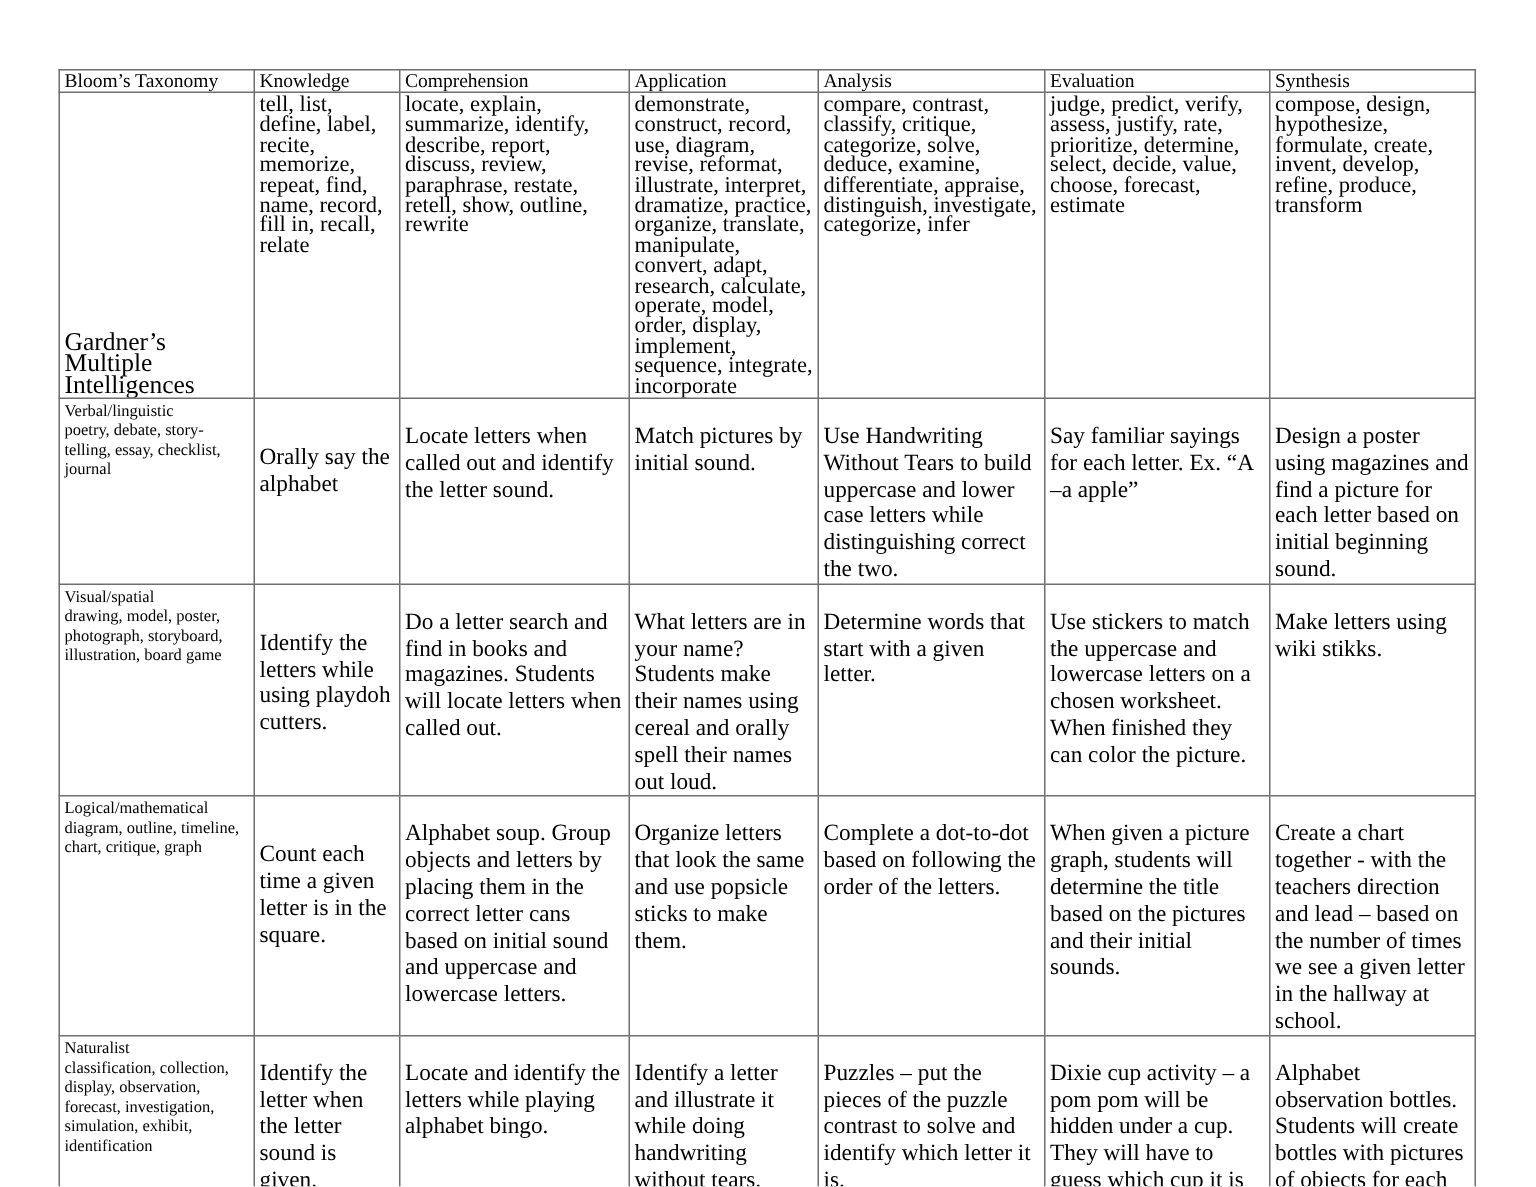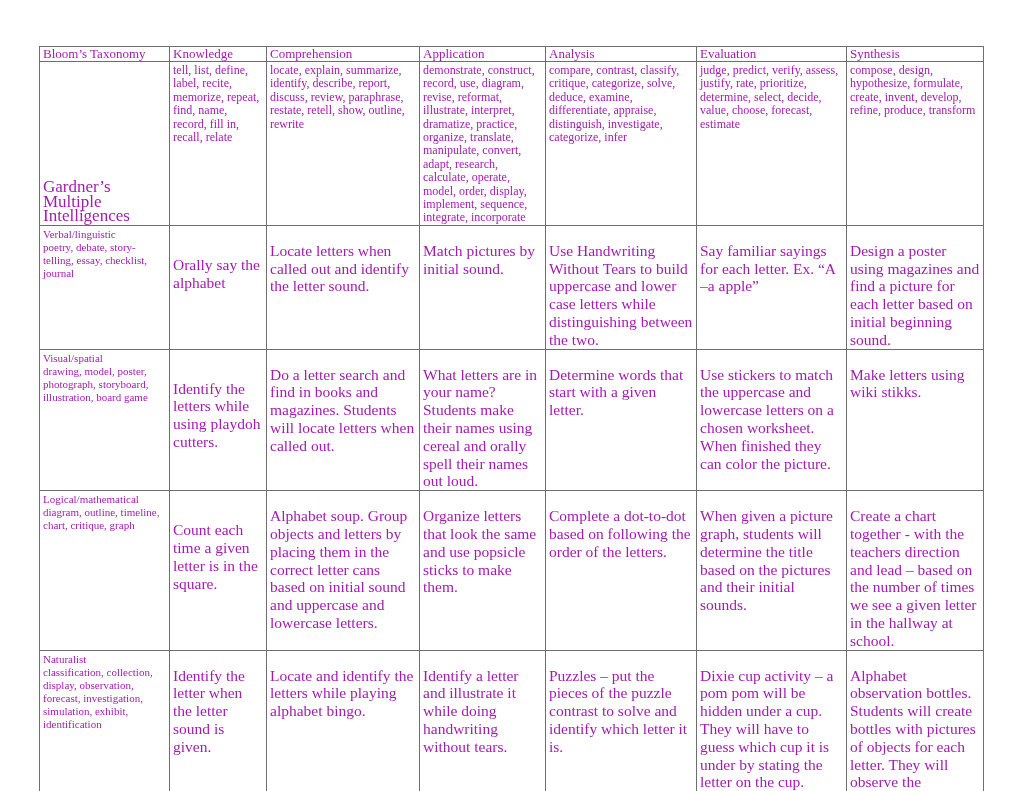--- a/index.html
+++ b/index.html
@@ -1,21 +1,21 @@
 <!DOCTYPE html>
 <html><head>
 <meta charset="utf-8">
 <style>
   html, body { margin: 0; padding: 0; background: #ffffff; }
   .page {
     position: relative;
     width: 1024px;
     height: 791px;
     background: #ffffff;
-    color: #a21caf;
+    color: #000000;
     font-family: "Liberation Serif", serif;
     overflow: hidden;
   }
   table.matrix {
     position: absolute;
     left: 39px;
     top: 46px;
     width: 944px;
     border-collapse: collapse;
     table-layout: fixed;
@@ -29,21 +29,21 @@
     overflow: hidden;
   }
   tr.header-row { height: 15px; }
   .header-row th {
     font-size: 13px;
     line-height: 14px;
     white-space: nowrap;
   }
   tr.verbs-row { height: 161px; }
   td.verbs {
-    font-size: 12px;
+    font-size: 15px;
     line-height: 13.4px;
     padding-top: 2px;
   }
   td.corner-footer {
     vertical-align: bottom;
     font-size: 17px;
     line-height: 14.5px;
     padding-bottom: 1px;
   }
   td.rowlabel {
@@ -99,21 +99,21 @@
     </tr>
 
     <tr class="content-row r-verbal">
       <td class="rowlabel">
         <div>Verbal/linguistic</div>
         <div>poetry, debate, story-telling, essay, checklist, journal</div>
       </td>
       <td class="content pad-top">Orally say the alphabet</td>
       <td class="content">Locate letters when called out and identify the letter sound.</td>
       <td class="content">Match pictures by initial sound.</td>
-      <td class="content">Use Handwriting Without Tears to build uppercase and lower case letters while distinguishing between the two.</td>
+      <td class="content">Use Handwriting Without Tears to build uppercase and lower case letters while distinguishing correct the two.</td>
       <td class="content">Say familiar sayings for each letter. Ex. “A –a apple”</td>
       <td class="content">Design a poster using magazines and find a picture for each letter based on initial beginning sound.</td>
     </tr>
 
     <tr class="content-row r-visual">
       <td class="rowlabel">
         <div>Visual/spatial</div>
         <div>drawing, model, poster, photograph, storyboard, illustration, board game</div>
       </td>
       <td class="content pad-top">Identify the letters while using playdoh cutters.</td>

